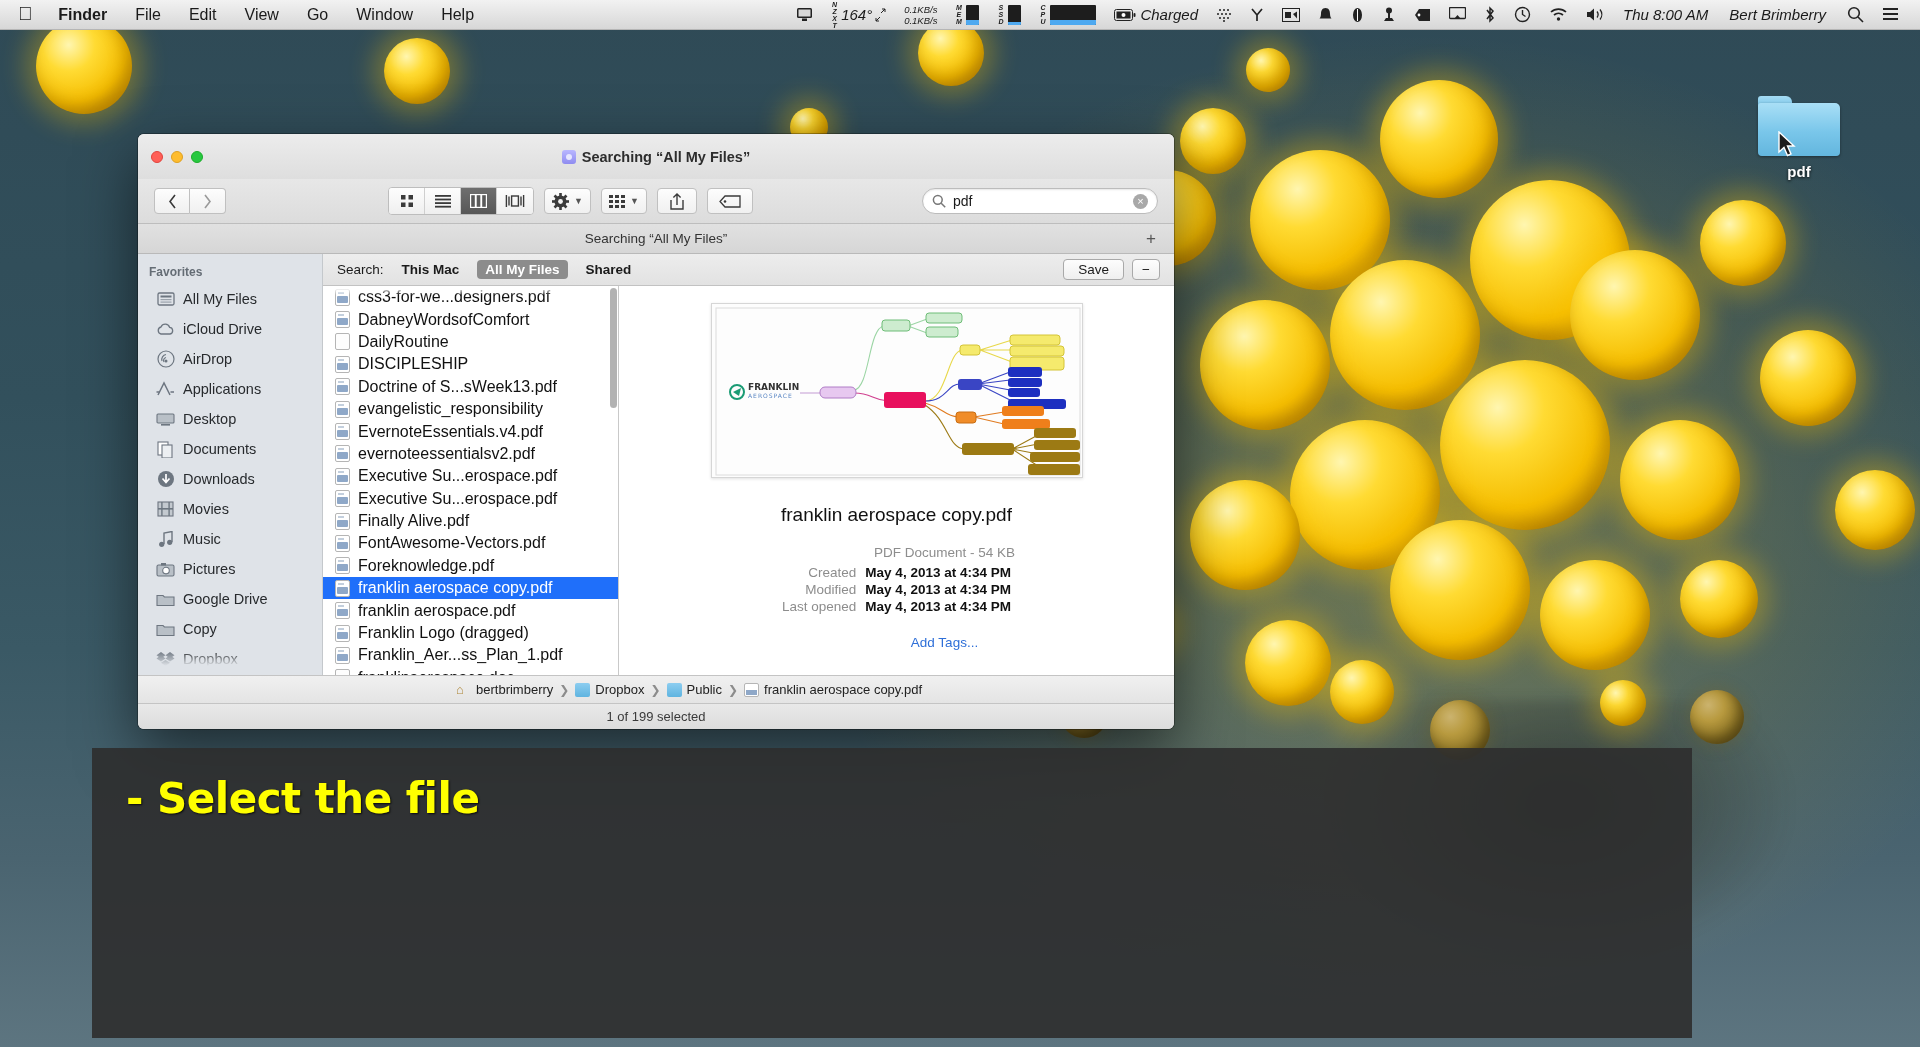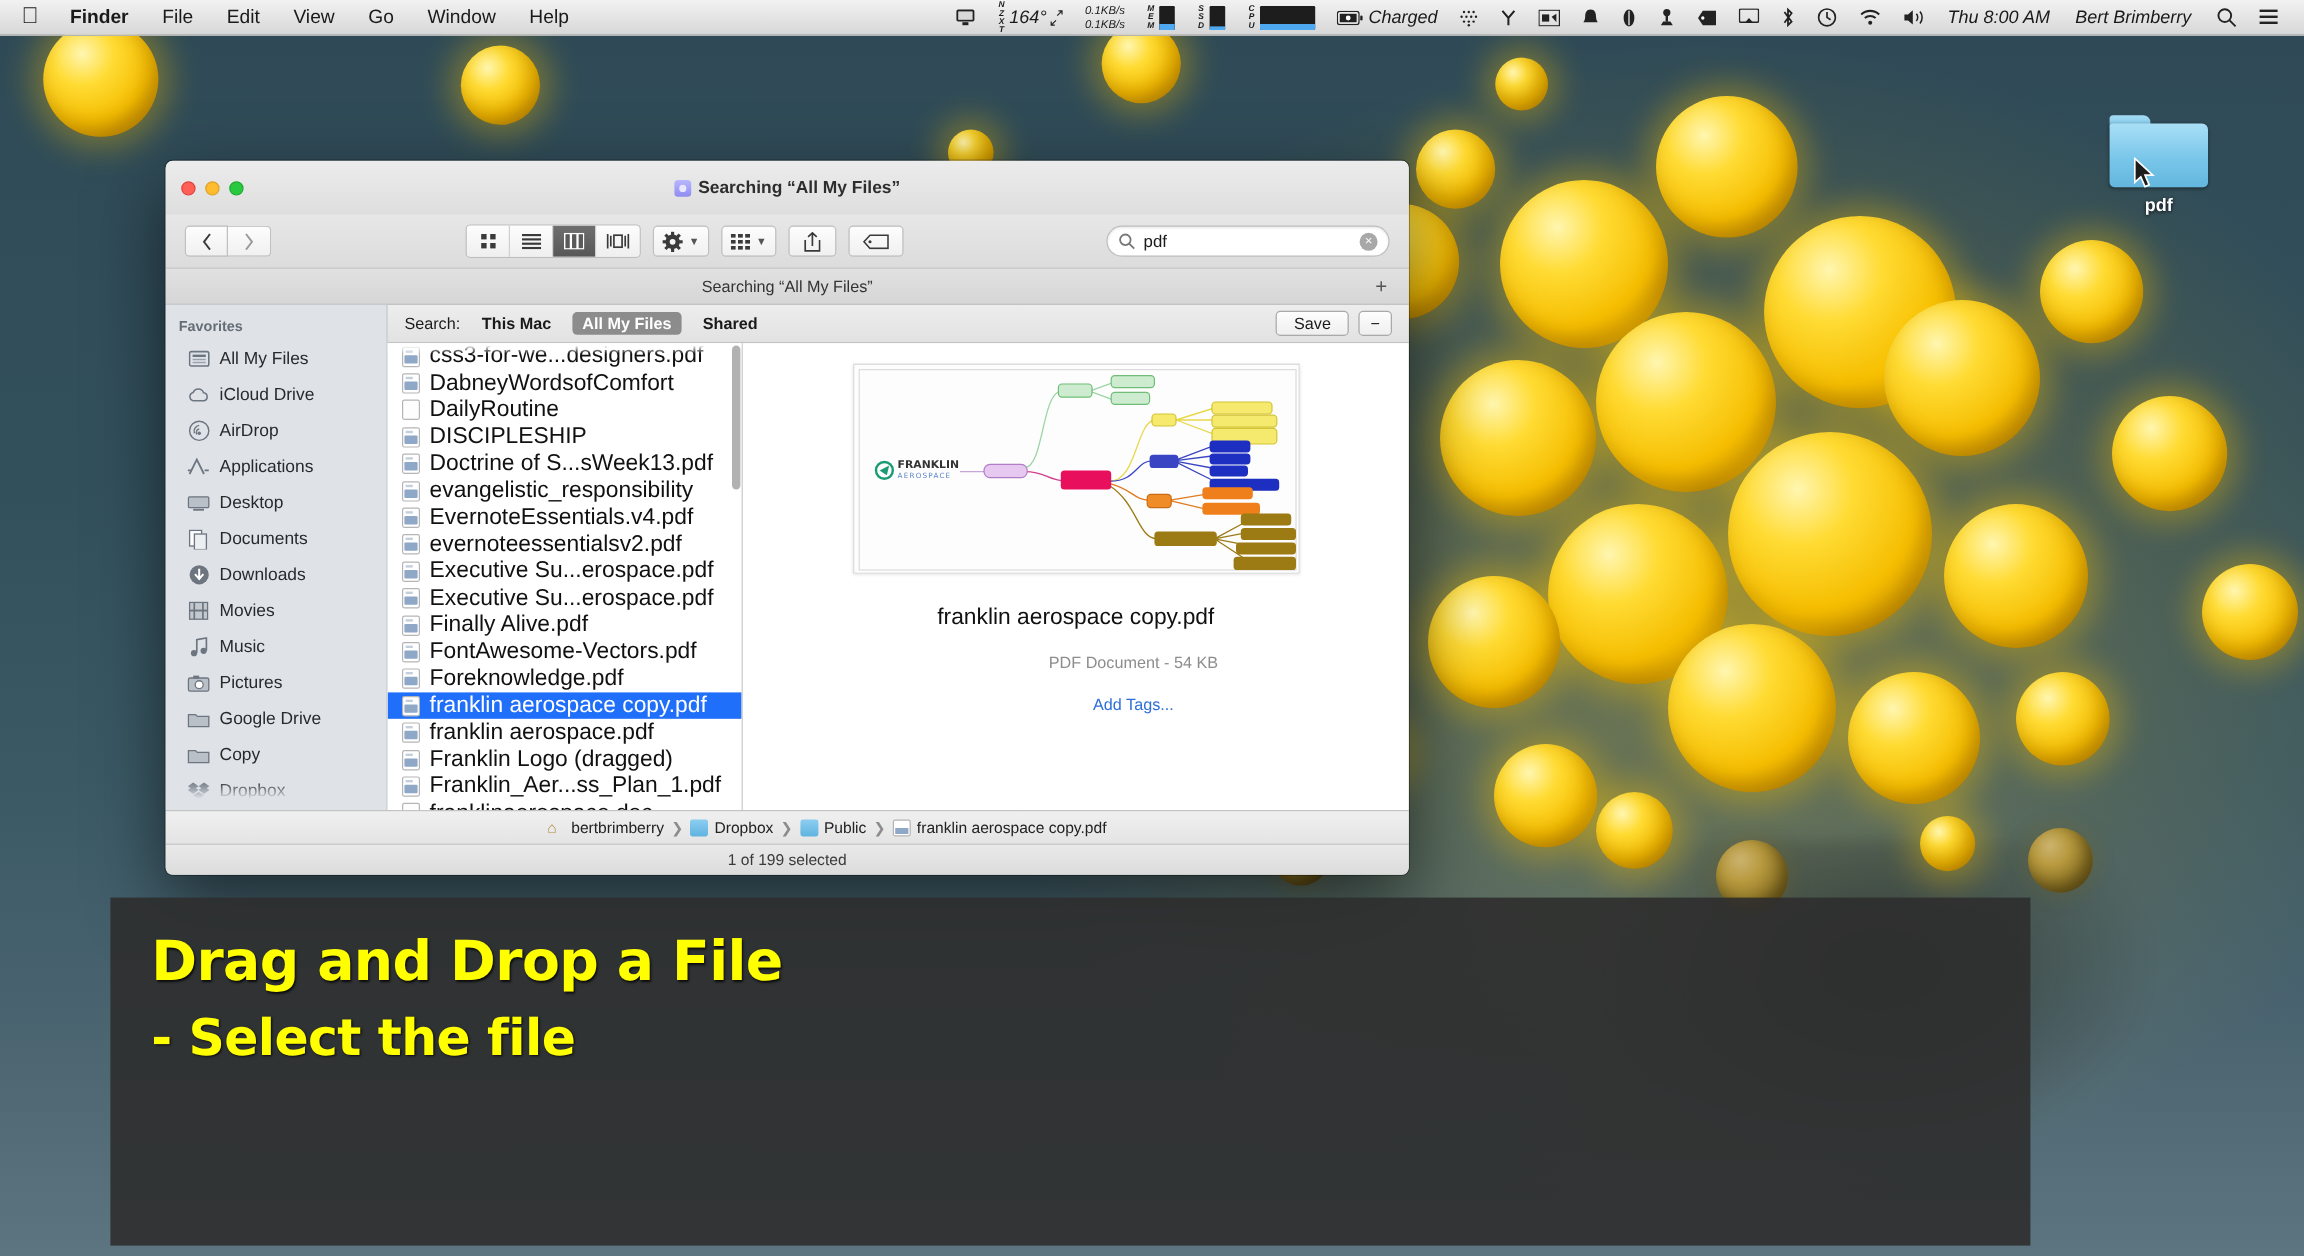--- a/index.html
+++ b/index.html
@@ -259,21 +259,21 @@
   
   #file-col {
     width: 296px; flex: 0 0 296px;
     background: #fff; border-right: 1px solid #c9c9c9;
     position: relative; overflow: hidden;
   }
   #file-list { padding-top: 0px; }
   .file-row {
     display: flex; align-items: center; gap: 8px;
     height: 22.4px; padding-left: 12px;
-    font-size: 19px; color: #111;
+    font-size: 16px; color: #111;
     white-space: nowrap; overflow: hidden;
   }
   .file-row.selected { background: #1f6ffa; color: #fff; }
   .fi {
     width: 15px; height: 17px; flex: 0 0 15px;
     background: #fff; border: 1px solid #b5b5b5; border-radius: 2px;
     position: relative; overflow: hidden;
   }
   .fi.pdf::after {
     content: ""; position: absolute; left: 1px; right: 1px; bottom: 2px;
@@ -1026,20 +1026,36 @@
                 <rect x="322" y="136" width="46" height="10" rx="3" fill="#9c7a14"></rect>
                 <rect x="318" y="148" width="50" height="10" rx="3" fill="#9c7a14"></rect>
                 <rect x="316" y="160" width="52" height="11" rx="3" fill="#9c7a14"></rect>
               </g>
             </svg>
           </div>
 
           <div id="preview-name">franklin aerospace copy.pdf</div>
           <div id="meta-kind">PDF Document - 54 KB</div>
 
+          <table id="meta-table">
+            <tbody>
+                <tr>
+              <td class="k">Created</td>
+              <td class="v">May 4, 2013 at 4:34 PM</td>
+            </tr>
+            <tr>
+              <td class="k">Modified</td>
+              <td class="v">May 4, 2013 at 4:34 PM</td>
+            </tr>
+            <tr>
+              <td class="k">Last opened</td>
+              <td class="v">May 4, 2013 at 4:34 PM</td>
+            </tr>
+          </tbody>
+            </table>
 
           <div id="add-tags">Add Tags...</div>
         </div>
 
       </div>
     </div>
   </div>
 
   <div id="path-bar">
     <span class="crumb">
@@ -1062,15 +1078,14 @@
       <span>franklin aerospace copy.pdf</span>
     </span>
   </div>
 
   <div id="status-bar">
     <span>1 of 199 selected</span>
   </div>
 </div>
 
 <div id="caption">
-  <div class="cap-line" id="cap-title">Drag and Drop a File</div>
   <div class="cap-line cap-bullet">- Select the file</div>
 </div>
 
 </body></html>

